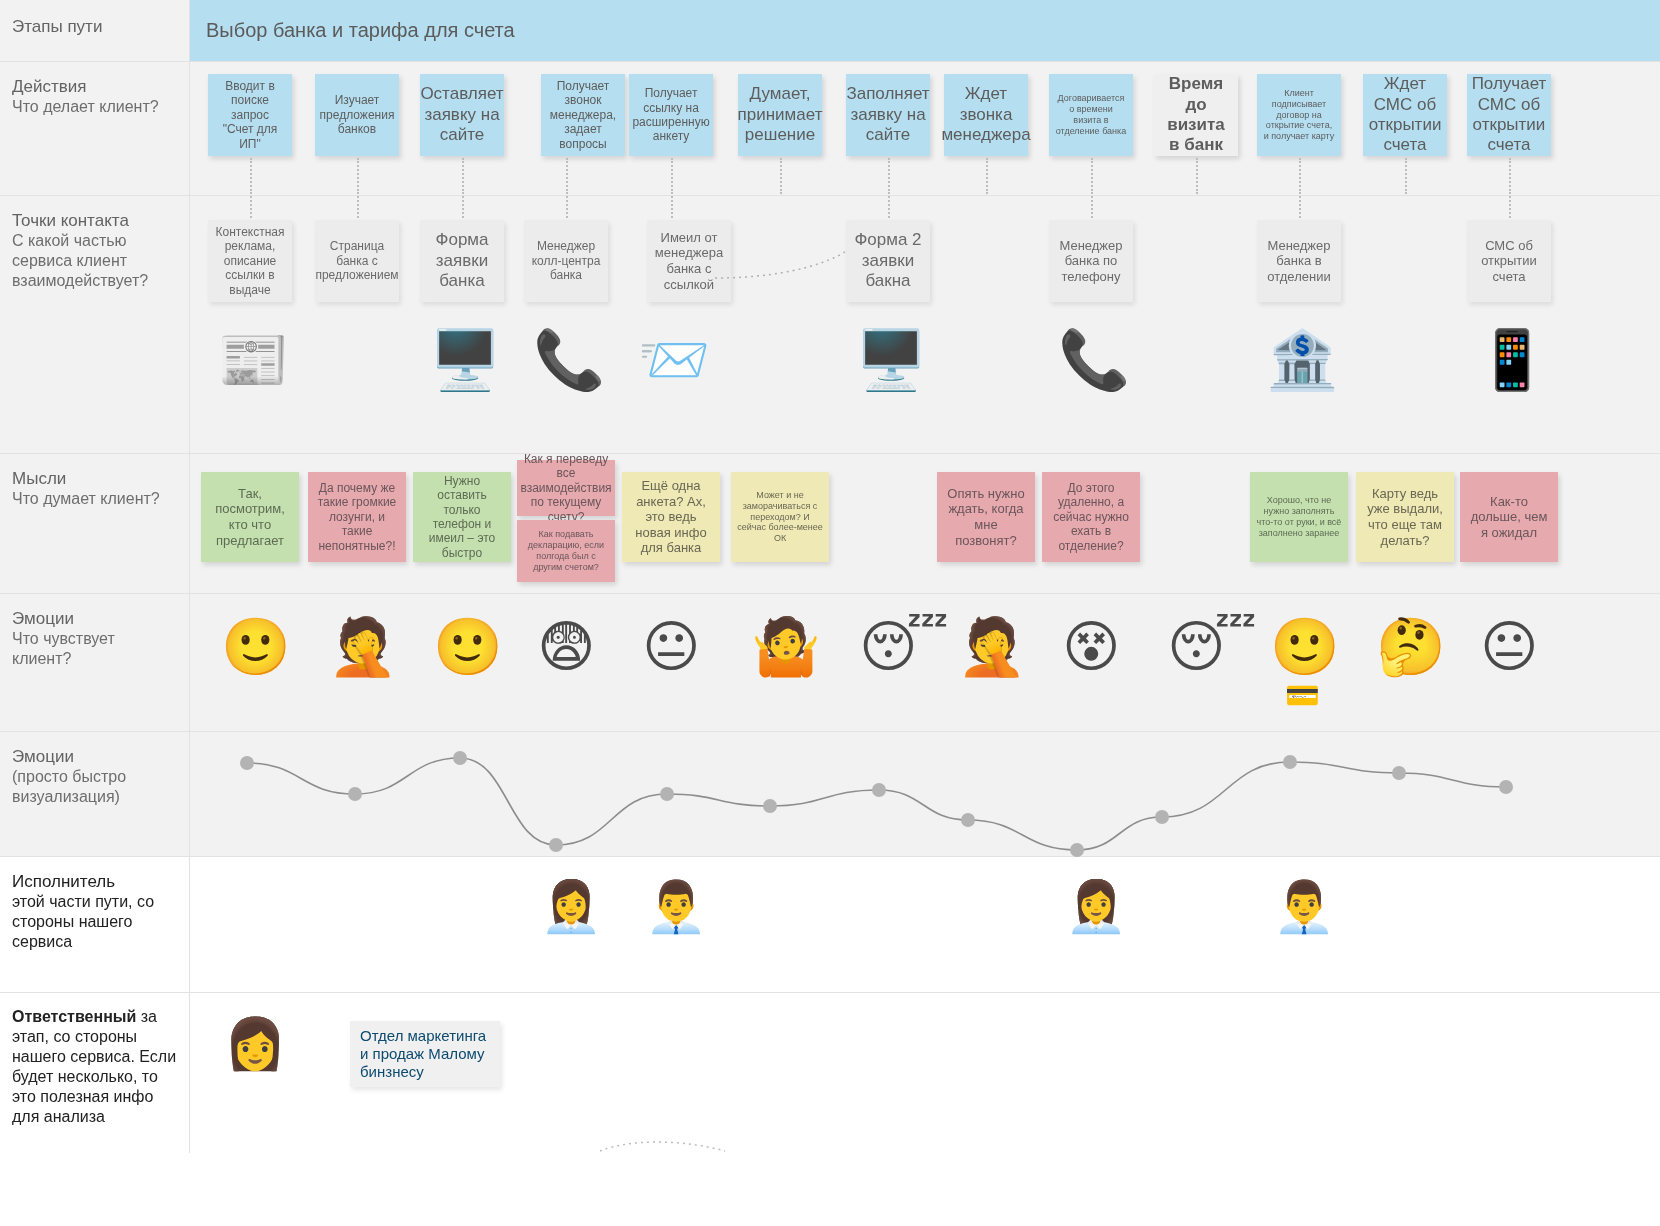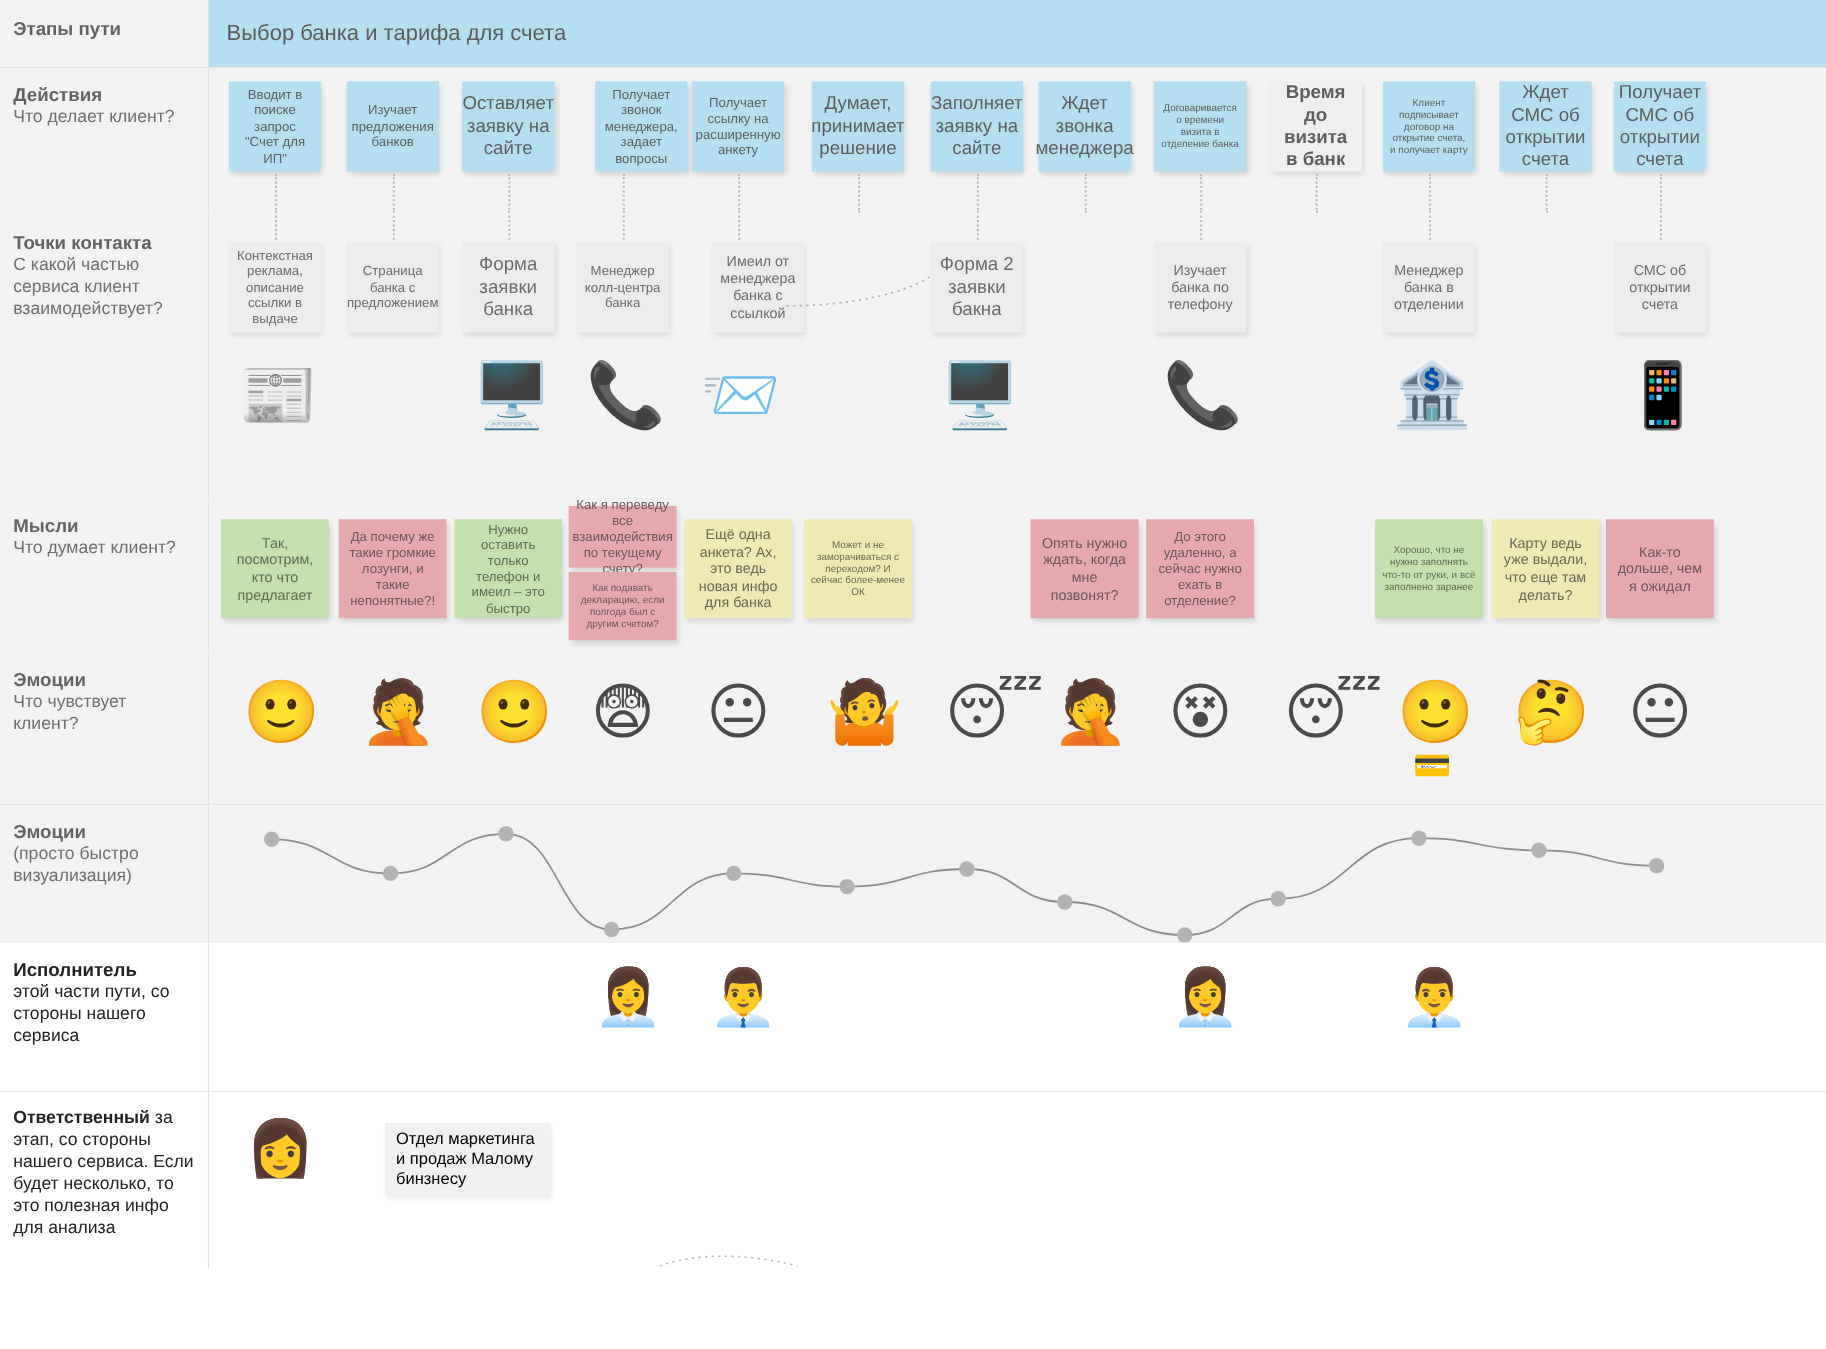--- a/index.html
+++ b/index.html
@@ -15,21 +15,21 @@
   
   .row { display: flex; width: 1660px; border-bottom: 1px solid #e2e2e2; }
   .sidebar {
     width: 190px; min-width: 190px;
     padding: 14px 12px 10px 12px;
     border-right: 1px solid #e2e2e2;
     background: #f2f2f2;
     line-height: 1.25;
   }
   .sidebar.white { background: #ffffff; }
-  .sb-title { font-size: 17px; font-weight: bold; color: #636363; }
+  .sb-title { font-size: 17px; font-weight: normal; color: #636363; }
   .sb-title.dark { color: #222; }
   .sb-sub { font-size: 16px; color: #6e6e6e; }
   .sb-sub.dark { color: #222; }
   .sb-inline { font-size: 16px; color: #222; }
   .sb-inline b { font-weight: bold; }
   .track { position: relative; flex: 1; background: #f2f2f2; }
   .track.white { background: #ffffff; }
 
   
   #row-stages .track { background: #b5dff0; display: flex; align-items: center; }
@@ -45,21 +45,21 @@
     padding: 5px 6px;
     line-height: 1.2;
     color: #5d5d5d;
   }
   .note.blue  { background: #b5dff0; }
   .note.grey  { background: #efefef; }
   .note.tp    { background: #ececec; color: #6a6a6a; box-shadow: 2px 3px 5px rgba(0,0,0,0.09); }
   .note.green { background: #c3e0ae; color: #5f6b55; }
   .note.red   { background: #e5a9ae; color: #6b565a; }
   .note.yell  { background: #efe9b6; color: #6a6753; }
-  .note.plain { background: #f0f0f0; color: #000000; box-shadow: 2px 3px 5px rgba(0,0,0,0.10); }
+  .note.plain { background: #f0f0f0; color: #0c4a6e; box-shadow: 2px 3px 5px rgba(0,0,0,0.10); }
 
   
   .dotline {
     position: absolute; width: 0;
     border-left: 2px dotted #bdbdbd;
   }
 
   
   .emoji { position: absolute; line-height: 1; user-select: none; }
 
@@ -125,21 +125,21 @@
         <div class="note tp" style="width: 84px; height: 82px; left: 125px; top: 24px; font-size: 12px;">Страница банка с предложением</div>
         <div class="dotline" style="left: 167px; top: 0px; height: 22px;"></div>
         <div class="note tp" style="width: 84px; height: 82px; left: 230px; top: 24px; font-size: 17px;">Форма заявки банка</div>
         <div class="dotline" style="left: 272px; top: 0px; height: 22px;"></div>
         <div class="note tp" style="width: 84px; height: 82px; left: 334px; top: 24px; font-size: 12px;">Менеджер колл-центра банка</div>
         <div class="dotline" style="left: 376px; top: 0px; height: 22px;"></div>
         <div class="note tp" style="width: 84px; height: 82px; left: 457px; top: 24px; font-size: 13px;">Имеил от менеджера банка с ссылкой</div>
         <div class="dotline" style="left: 481px; top: 0px; height: 22px;"></div>
         <div class="note tp" style="width: 84px; height: 82px; left: 656px; top: 24px; font-size: 17px;">Форма 2 заявки бакна</div>
         <div class="dotline" style="left: 698px; top: 0px; height: 22px;"></div>
-        <div class="note tp" style="width: 84px; height: 82px; left: 859px; top: 24px; font-size: 13px;">Изучает банка по телефону</div>
+        <div class="note tp" style="width: 84px; height: 82px; left: 859px; top: 24px; font-size: 13px;">Менеджер банка по телефону</div>
         <div class="dotline" style="left: 901px; top: 0px; height: 22px;"></div>
         <div class="note tp" style="width: 84px; height: 82px; left: 1067px; top: 24px; font-size: 13px;">Менеджер банка в отделении</div>
         <div class="dotline" style="left: 1109px; top: 0px; height: 22px;"></div>
         <div class="note tp" style="width: 84px; height: 82px; left: 1277px; top: 24px; font-size: 13px;">СМС об открытии счета</div>
         <div class="dotline" style="left: 1319px; top: 0px; height: 22px;"></div>
         <svg class="curve" width="1470" height="258">
           <path d="M 525 82 C 610 82, 650 60, 656 55" fill="none" stroke="#b0b0b0" stroke-width="1.5" stroke-dasharray="2 4"></path>
         </svg>
         <div class="emoji" style="font-size: 58px; left: 27px; top: 135px;">📰</div>
         <div class="emoji" style="font-size: 58px; left: 239px; top: 135px;">🖥️</div>

